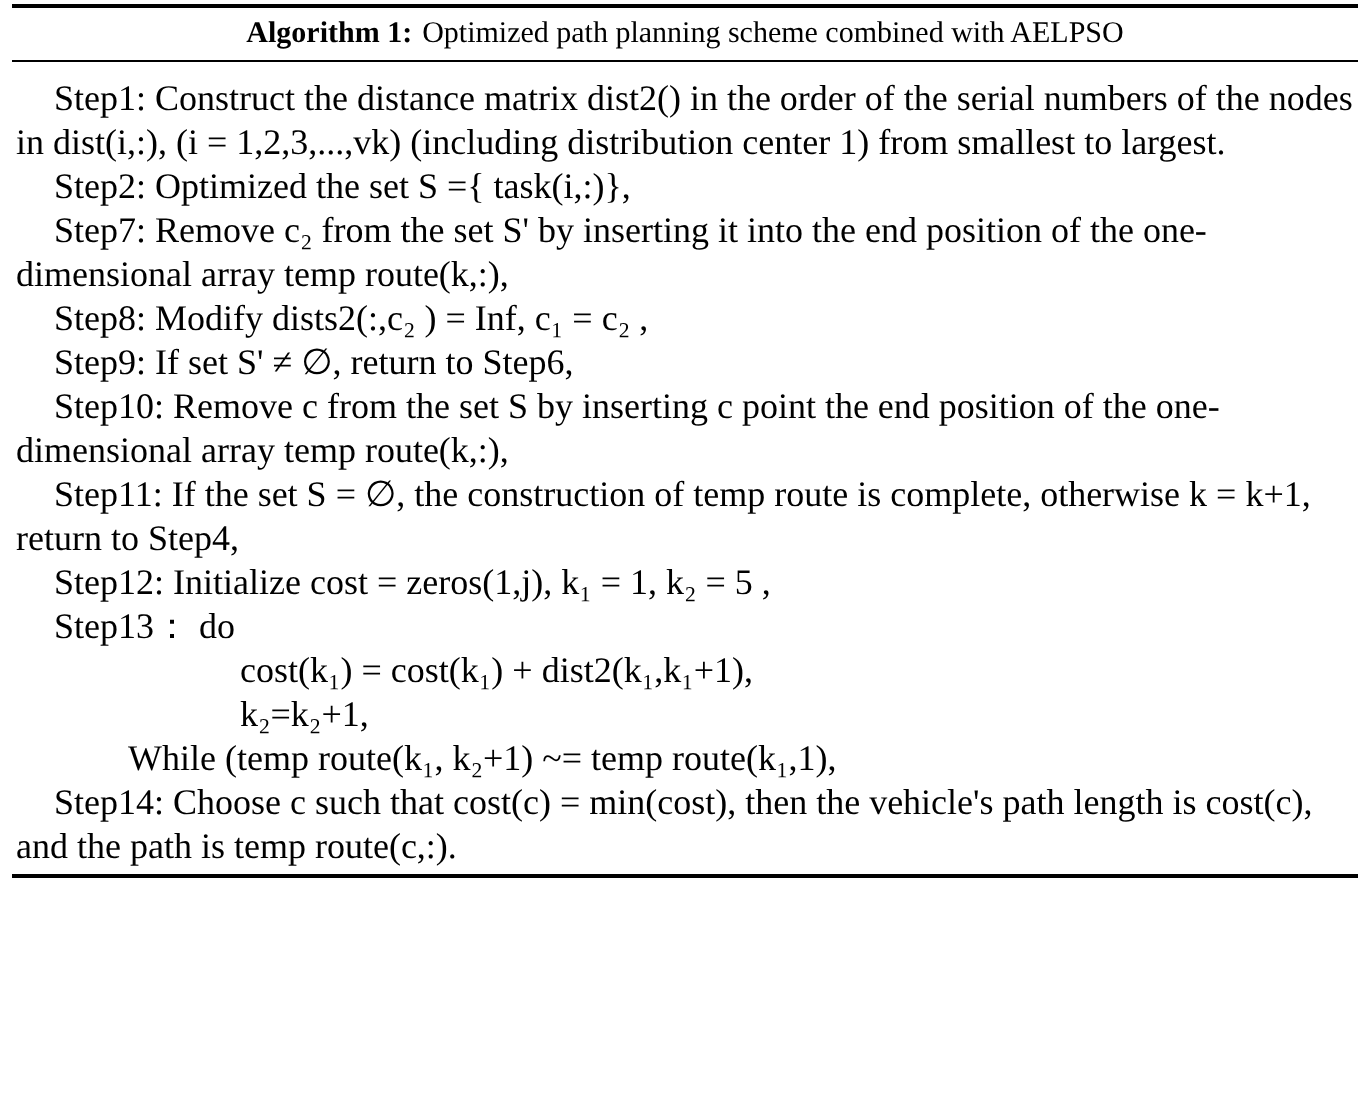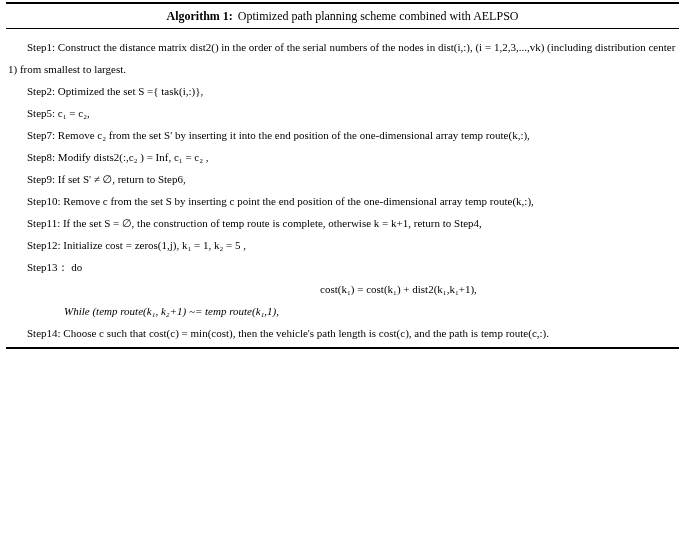--- a/index.html
+++ b/index.html
@@ -14,38 +14,38 @@
     box-sizing: border-box;
     width: 685px; height: 550px;
     padding: 0 6px;
   }
   .toprule {
     border-top: 2.5px solid #000;
     margin-top: 2px;
   }
   .alg-header {
     text-align: center;
-    font-size: 12px;
+    font-size: 15px;
     padding: 5px 0 4px 0;
     white-space: nowrap;
   }
   .alg-header .label { font-weight: bold; }
   .alg-header .title { margin-left: 5px; }
   .midrule {
     border-top: 1.3px solid #000;
   }
   .alg-body {
     padding: 7px 2px 0 2px;
-    font-size: 11px;
+    font-size: 18px;
     line-height: 22px;
   }
   .alg-body p { margin: 0; }
   p.para { text-indent: 19px; }
-  p.loop-line { padding-left: 112px; text-align: center; }
-  p.while-line { padding-left: 56px; font-style: italic; }
+  p.loop-line { padding-left: 112px; }
+  p.while-line { padding-left: 56px; }
   .bottomrule {
     border-top: 2.5px solid #000;
     margin-top: 3px;
   }
 </style>
 </head>
 <body>
 
 <div class="page">
 
@@ -53,28 +53,28 @@
 
   <div class="alg-header">
     <span class="label">Algorithm 1:</span><span class="title">Optimized path planning scheme combined with AELPSO</span>
   </div>
 
   <div class="midrule"></div>
 
   <div class="alg-body">
     <p class="para">Step1: Construct the distance matrix dist2() in the order of the serial numbers of the nodes in dist(i,:), (i = 1,2,3,...,vk) (including distribution center 1) from smallest to largest.</p>
     <p class="para">Step2: Optimized the set S ={ task(i,:)},</p>
-    <p class="para">Step5: c₁ = c₂,</p>
     <p class="para">Step7: Remove c₂ from the set S' by inserting it into the end position of the one-dimensional array temp route(k,:),</p>
     <p class="para">Step8: Modify dists2(:,c₂ ) = Inf, c₁ = c₂ ,</p>
     <p class="para">Step9: If set S' ≠ ∅, return to Step6,</p>
     <p class="para">Step10: Remove c from the set S by inserting c point the end position of the one-dimensional array temp route(k,:),</p>
     <p class="para">Step11: If the set S = ∅, the construction of temp route is complete, otherwise k = k+1, return to Step4,</p>
     <p class="para">Step12: Initialize cost = zeros(1,j), k₁ = 1, k₂ = 5 ,</p>
     <p class="para">Step13： do</p>
     <p class="loop-line">cost(k₁) = cost(k₁) + dist2(k₁,k₁+1),</p>
+    <p class="loop-line">k₂=k₂+1,</p>
     <p class="while-line">While (temp route(k₁, k₂+1) ~= temp route(k₁,1),</p>
     <p class="para">Step14: Choose c such that cost(c) = min(cost), then the vehicle's path length is cost(c), and the path is temp route(c,:).</p>
   </div>
 
   <div class="bottomrule"></div>
 
 </div>
 
 </body></html>

